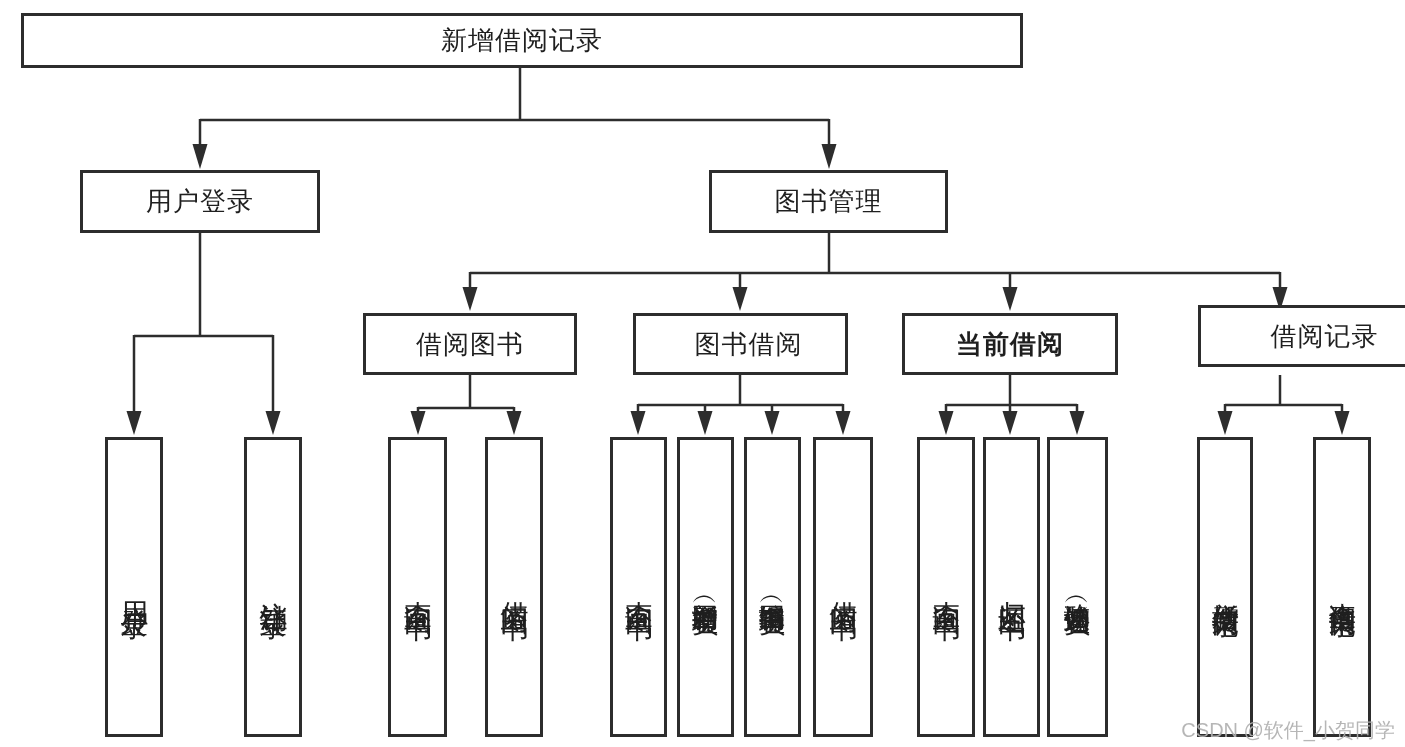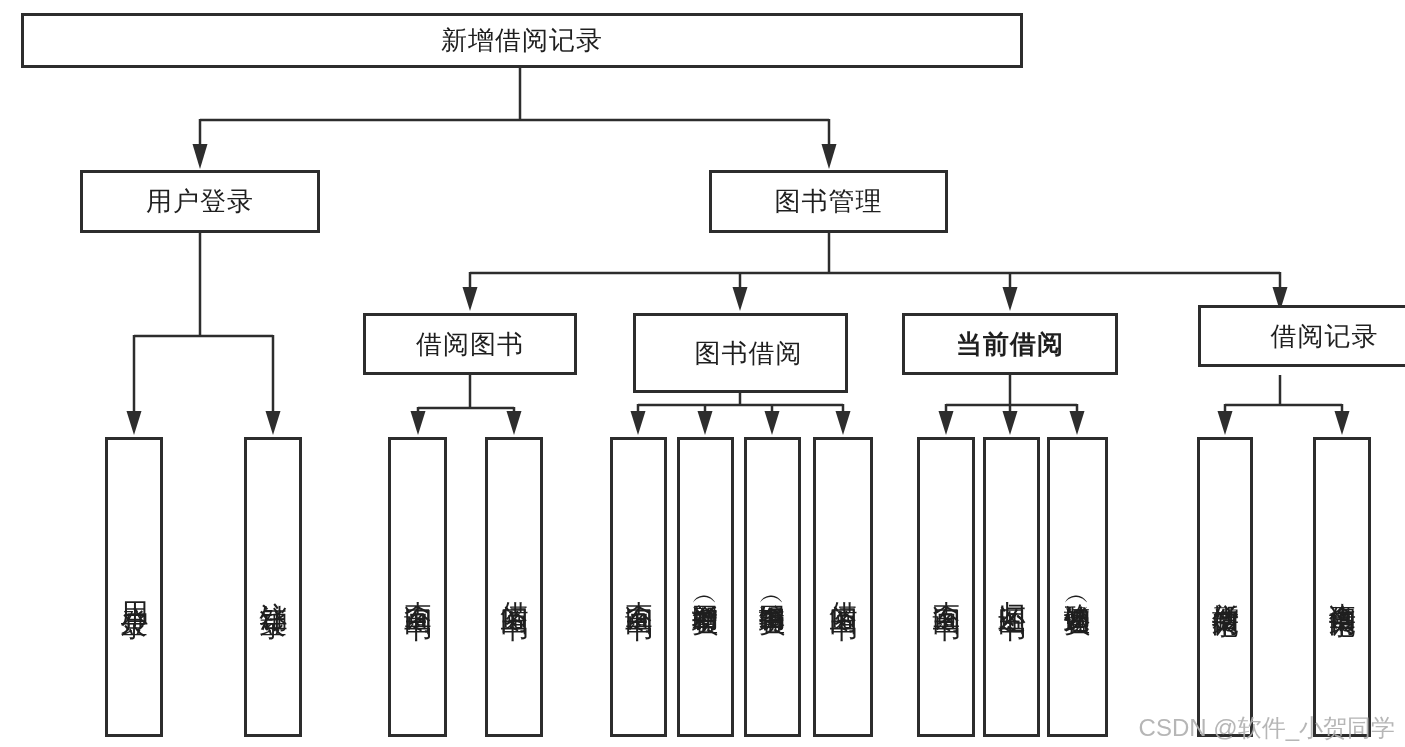--- a/index.html
+++ b/index.html
@@ -25,21 +25,21 @@
     writing-mode:vertical-rl;
     text-orientation:mixed;
     letter-spacing:4px;
     line-height:1;
     white-space:nowrap;
     color:#1f1f1f;
   }
   .watermark{
     position:absolute;
     right:10px;bottom:3px;
-    font-size:24px;
+    font-size:20px;
     color:rgba(176,176,176,0.92);
     white-space:nowrap;
     z-index:5;
   }
 </style>
 </head>
 <body>
 
 <div class="canvas">
 
@@ -123,21 +123,21 @@
   <div class="node hnode" style="left:80px;top:170px;width:240px;height:63px;">
     <span>用户登录</span>
   </div>
   <div class="node hnode" style="left:709px;top:170px;width:239px;height:63px;">
     <span>图书管理</span>
   </div>
 
   <div class="node hnode" style="left:363px;top:313px;width:214px;height:62px;">
     <span>借阅图书</span>
   </div>
-  <div class="node hnode" style="left:633px;top:313px;width:215px;height:80px;padding-left:16px;">
+  <div class="node hnode" style="left:633px;top:313px;width:215px;height:62px;padding-left:16px;">
     <span>图书借阅</span>
   </div>
   <div class="node hnode" style="left:902px;top:313px;width:216px;height:62px;font-weight:bold;">
     <span>当前借阅</span>
   </div>
   <div class="node hnode" style="left:1174px;top:305px;width:253px;height:62px;margin-left:24px;">
     <span>借阅记录</span>
   </div>
 
   <div class="node vnode" style="left:105px;top:437px;width:58px;height:300px;">

